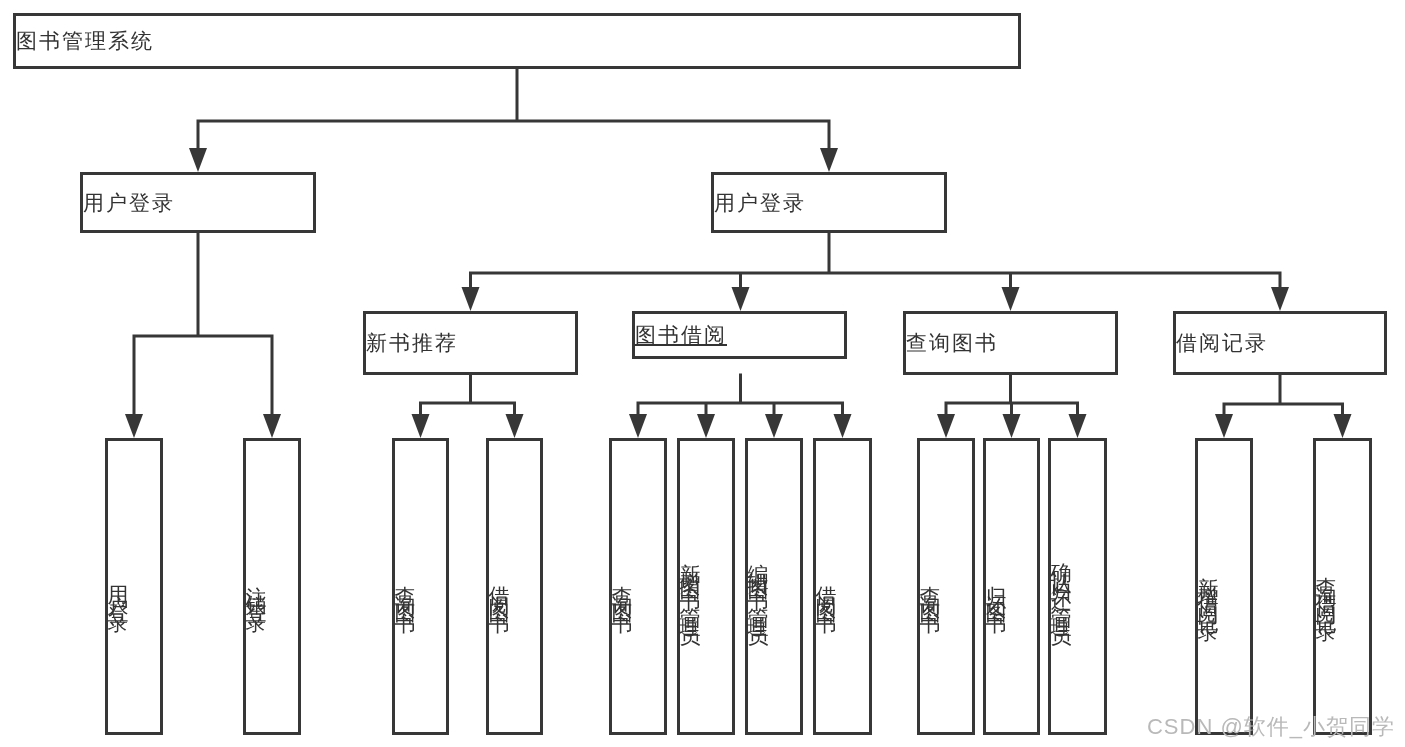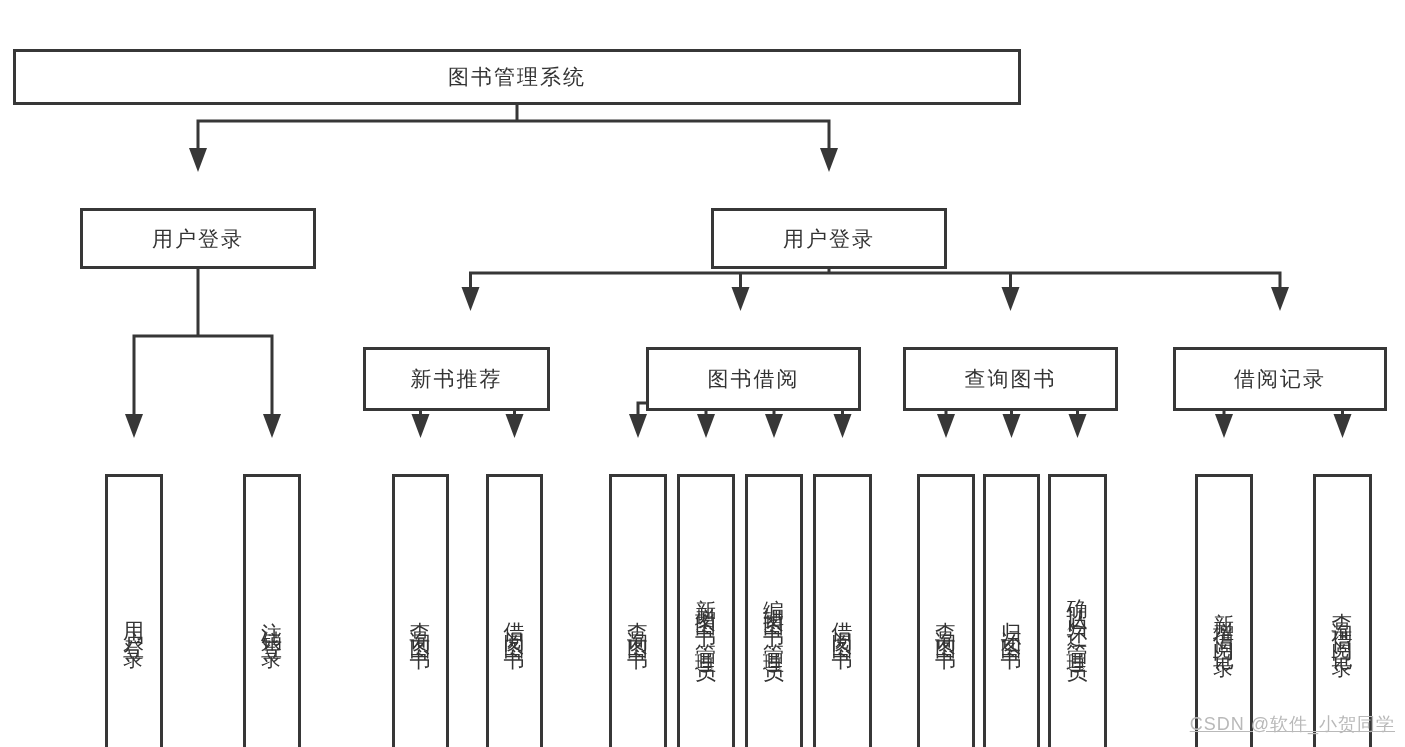--- a/index.html
+++ b/index.html
@@ -26,45 +26,42 @@
     fill: var(--line, #373737);
     stroke: none;
   }
   .node {
     position: absolute;
     box-sizing: border-box;
     border: 3px solid var(--line, #373737);
     background: #ffffff;
     display: flex;
     align-items: center;
-    justify-content: center;
     color: var(--text, #333333);
-    margin-top: 36px;
   }
   .node.h span {
     font-size: 21px;
     letter-spacing: 2px;
     white-space: nowrap;
   }
   .node.v span {
     writing-mode: vertical-rl;
     text-orientation: mixed;
     font-size: 21px;
     letter-spacing: 9px;
     line-height: 1;
   }
   .watermark {
     position: absolute;
     right: 10px;
     top: 712px;
-    font-size: 18px;
+    font-size: 22px;
     letter-spacing: 1px;
     color: var(--wm, #b9b9b9);
     white-space: nowrap;
-    text-decoration: underline;
   }
 </style>
 </head>
 <body>
 
 <div id="canvas">
   <svg id="connectors" viewBox="0 0 1405 747">
       <path d="M 517 69 V 121 M 198 121 H 829 M 198 121 V 156 M 829 121 V 156" class="edge"></path>
       <polygon points="189,148 207,148 198,172" class="arrow"></polygon>
       <polygon points="820,148 838,148 829,172" class="arrow"></polygon>
@@ -95,24 +92,24 @@
   <div id="nodes">
       <div class="node h" style="left: 13px; top: 13px; width: 1008px; height: 56px;">
         <span>图书管理系统</span>
       </div>
       <div class="node h" style="left: 80px; top: 172px; width: 236px; height: 61px;">
         <span>用户登录</span>
       </div>
       <div class="node h" style="left: 711px; top: 172px; width: 236px; height: 61px;">
         <span>用户登录</span>
       </div>
-      <div class="node h" style="left: 363px; top: 311px; width: 187px; height: 64px;">
+      <div class="node h" style="left: 363px; top: 311px; width: 215px; height: 64px;">
         <span>新书推荐</span>
       </div>
-      <div class="node h" style="left: 646px; top: 311px; width: 215px; height: 64px;">
+      <div class="node h" style="left: 632px; top: 311px; width: 215px; height: 48px; text-decoration: underline;">
         <span>图书借阅</span>
       </div>
       <div class="node h" style="left: 903px; top: 311px; width: 215px; height: 64px;">
         <span>查询图书</span>
       </div>
       <div class="node h" style="left: 1173px; top: 311px; width: 214px; height: 64px;">
         <span>借阅记录</span>
       </div>
       <div class="node v" style="left: 105px; top: 438px; width: 58px; height: 297px;">
         <span>用户登录</span>

